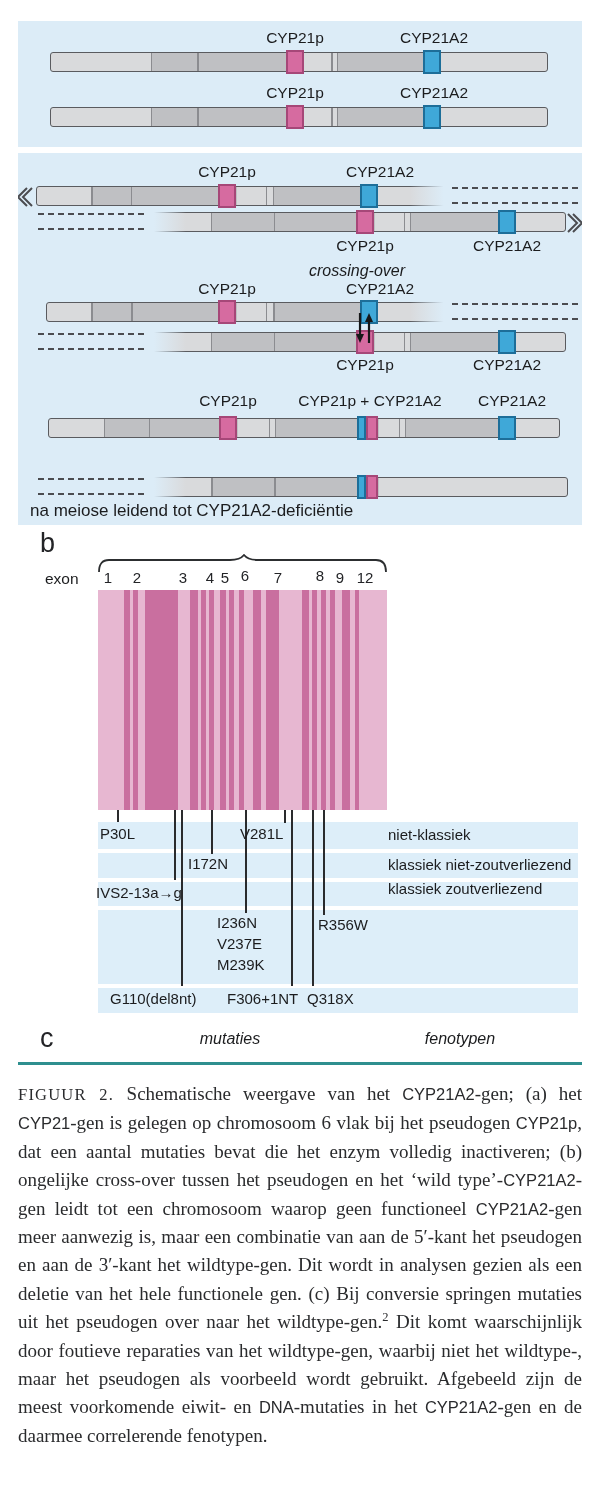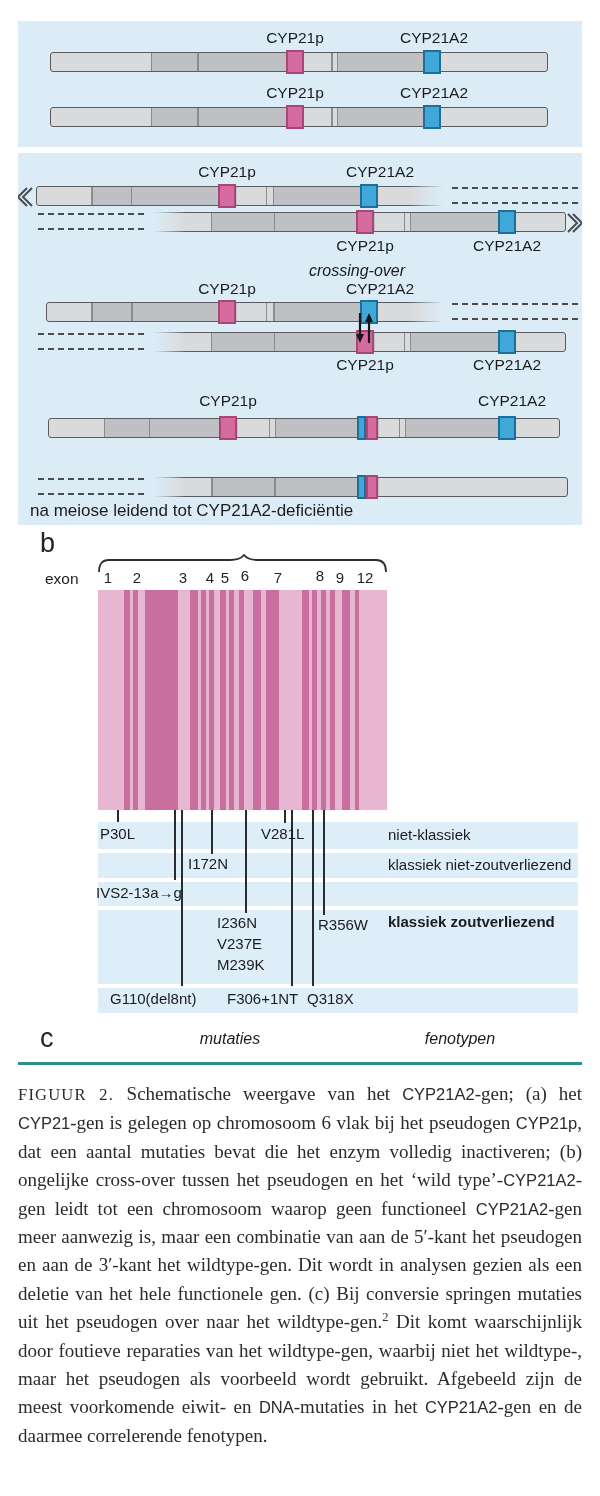--- a/index.html
+++ b/index.html
@@ -97,20 +97,21 @@
   </svg>
   <div class="dash" style="left:38px;top:333px;width:106px;"></div>
   <div class="bar" style="left:148px;top:332px;width:418px;background:linear-gradient(90deg,#d9dadc 0 62px,#8b8c90 62px 63.5px,#bfc0c3 63.5px 125px,#8b8c90 125px 126.5px,#bfc0c3 126.5px 226px,#d9dadc 226px 255px,#8b8c90 255px 256.5px,#d9dadc 256.5px 261px,#8b8c90 261px 262.5px,#bfc0c3 262.5px 350px,#d9dadc 350px);"></div>
   <div class="fade-l" style="left:146px;top:330px;width:40px;"></div>
   <div class="genebox pink" style="left:356px;top:330px;"></div>
   <div class="genebox blue" style="left:498px;top:330px;"></div>
   <div class="glabel" style="left:295px;top:356px;">CYP21p</div>
   <div class="glabel" style="left:437px;top:356px;">CYP21A2</div>
 
   <div class="glabel" style="left:158px;top:392px;">CYP21p</div>
+  <div class="glabel wide" style="left:270px;top:392px;">CYP21p + CYP21A2</div>
   <div class="glabel" style="left:442px;top:392px;">CYP21A2</div>
   <div class="bar" style="left:48px;top:418px;width:512px;background:linear-gradient(90deg,#d9dadc 0 55px,#8b8c90 55px 56.5px,#bfc0c3 56.5px 100px,#8b8c90 100px 101.5px,#bfc0c3 101.5px 189px,#d9dadc 189px 220px,#8b8c90 220px 221.5px,#d9dadc 221.5px 226px,#8b8c90 226px 227.5px,#bfc0c3 227.5px 330px,#d9dadc 330px 350px,#8b8c90 350px 351.5px,#d9dadc 351.5px 356px,#8b8c90 356px 357.5px,#bfc0c3 357.5px 450px,#d9dadc 450px);"></div>
   <div class="genebox pink" style="left:219px;top:416px;"></div>
   <div class="genebox blue" style="left:357px;top:416px;width:9px;"></div>
   <div class="genebox pink" style="left:366px;top:416px;width:12px;"></div>
   <div class="genebox blue" style="left:498px;top:416px;"></div>
 
   <div class="dash" style="left:38px;top:478px;width:106px;"></div>
   <div class="bar" style="left:148px;top:477px;width:420px;background:linear-gradient(90deg,#d9dadc 0 62px,#8b8c90 62px 63.5px,#bfc0c3 63.5px 125px,#8b8c90 125px 126.5px,#bfc0c3 126.5px 230px,#d9dadc 230px);"></div>
   <div class="fade-l" style="left:146px;top:475px;width:40px;"></div>
@@ -147,34 +148,34 @@
   <div class="vline" style="left:174px;top:810px;height:70px;"></div>
   <div class="vline" style="left:181px;top:810px;height:176px;"></div>
   <div class="vline" style="left:211px;top:810px;height:44px;"></div>
   <div class="vline" style="left:245px;top:810px;height:103px;"></div>
   <div class="vline" style="left:284px;top:810px;height:13px;"></div>
   <div class="vline" style="left:291px;top:810px;height:176px;"></div>
   <div class="vline" style="left:312px;top:810px;height:176px;"></div>
   <div class="vline" style="left:323px;top:810px;height:105px;"></div>
 
   <div class="small" style="left:100px;top:825px;">P30L</div>
-  <div class="small" style="left:261px;top:825px;">V281L</div>
+  <div class="small" style="left:240px;top:825px;">V281L</div>
   <div class="small" style="left:188px;top:855px;">I172N</div>
   <div class="small" style="left:96px;top:884px;">IVS2-13a→g</div>
   <div class="small" style="left:217px;top:914px;">I236N</div>
   <div class="small" style="left:217px;top:935px;">V237E</div>
   <div class="small" style="left:217px;top:956px;">M239K</div>
   <div class="small" style="left:318px;top:916px;">R356W</div>
   <div class="small" style="left:110px;top:990px;">G110(del8nt)</div>
   <div class="small" style="left:227px;top:990px;">F306+1NT</div>
   <div class="small" style="left:307px;top:990px;">Q318X</div>
 
   <div class="small" style="left:388px;top:826px;">niet-klassiek</div>
   <div class="small" style="left:388px;top:856px;">klassiek niet-zoutverliezend</div>
-  <div class="small" style="left:388px;top:913px;font-weight:bold;">klassiek zoutverliezend</div>
+  <div class="small" style="left:388px;top:880px;">klassiek zoutverliezend</div>
 
   <div class="letter" style="left:40px;top:1023px;">c</div>
   <div class="small ital" style="left:180px;top:1030px;width:100px;text-align:center;font-size:16px;">mutaties</div>
   <div class="small ital" style="left:410px;top:1030px;width:100px;text-align:center;font-size:16px;">fenotypen</div>
 
   <div class="rule" style="top:1062px;"></div>
   <div class="caption"><span class="cap-smallcaps">FIGUUR 2. </span><span>Schematische weergave van het </span><span class="cap-gene">CYP21A2</span><span>-gen; (a) het </span><span class="cap-gene">CYP21</span><span>-gen is gelegen op chromosoom 6 vlak bij het pseudogen </span><span class="cap-gene">CYP21p</span><span>, dat een aantal mutaties bevat die het enzym volledig inactiveren; (b) ongelijke cross-over tussen het pseudogen en het ‘wild type’-</span><span class="cap-gene">CYP21A2</span><span>-gen leidt tot een chromosoom waarop geen functioneel </span><span class="cap-gene">CYP21A2</span><span>-gen meer aanwezig is, maar een combinatie van aan de 5′-kant het pseudogen en aan de 3′-kant het wildtype-gen. Dit wordt in analysen gezien als een deletie van het hele functionele gen. (c) Bij conversie springen mutaties uit het pseudogen over naar het wildtype-gen.</span><span class="cap-sup">2</span><span> Dit komt waarschijnlijk door foutieve reparaties van het wildtype-gen, waarbij niet het wildtype-, maar het pseudogen als voorbeeld wordt gebruikt. Afgebeeld zijn de meest voorkomende eiwit- en </span><span class="cap-gene">DNA</span><span>-mutaties in het </span><span class="cap-gene">CYP21A2</span><span>-gen en de daarmee correlerende fenotypen.</span></div>
 
 </div>
 

